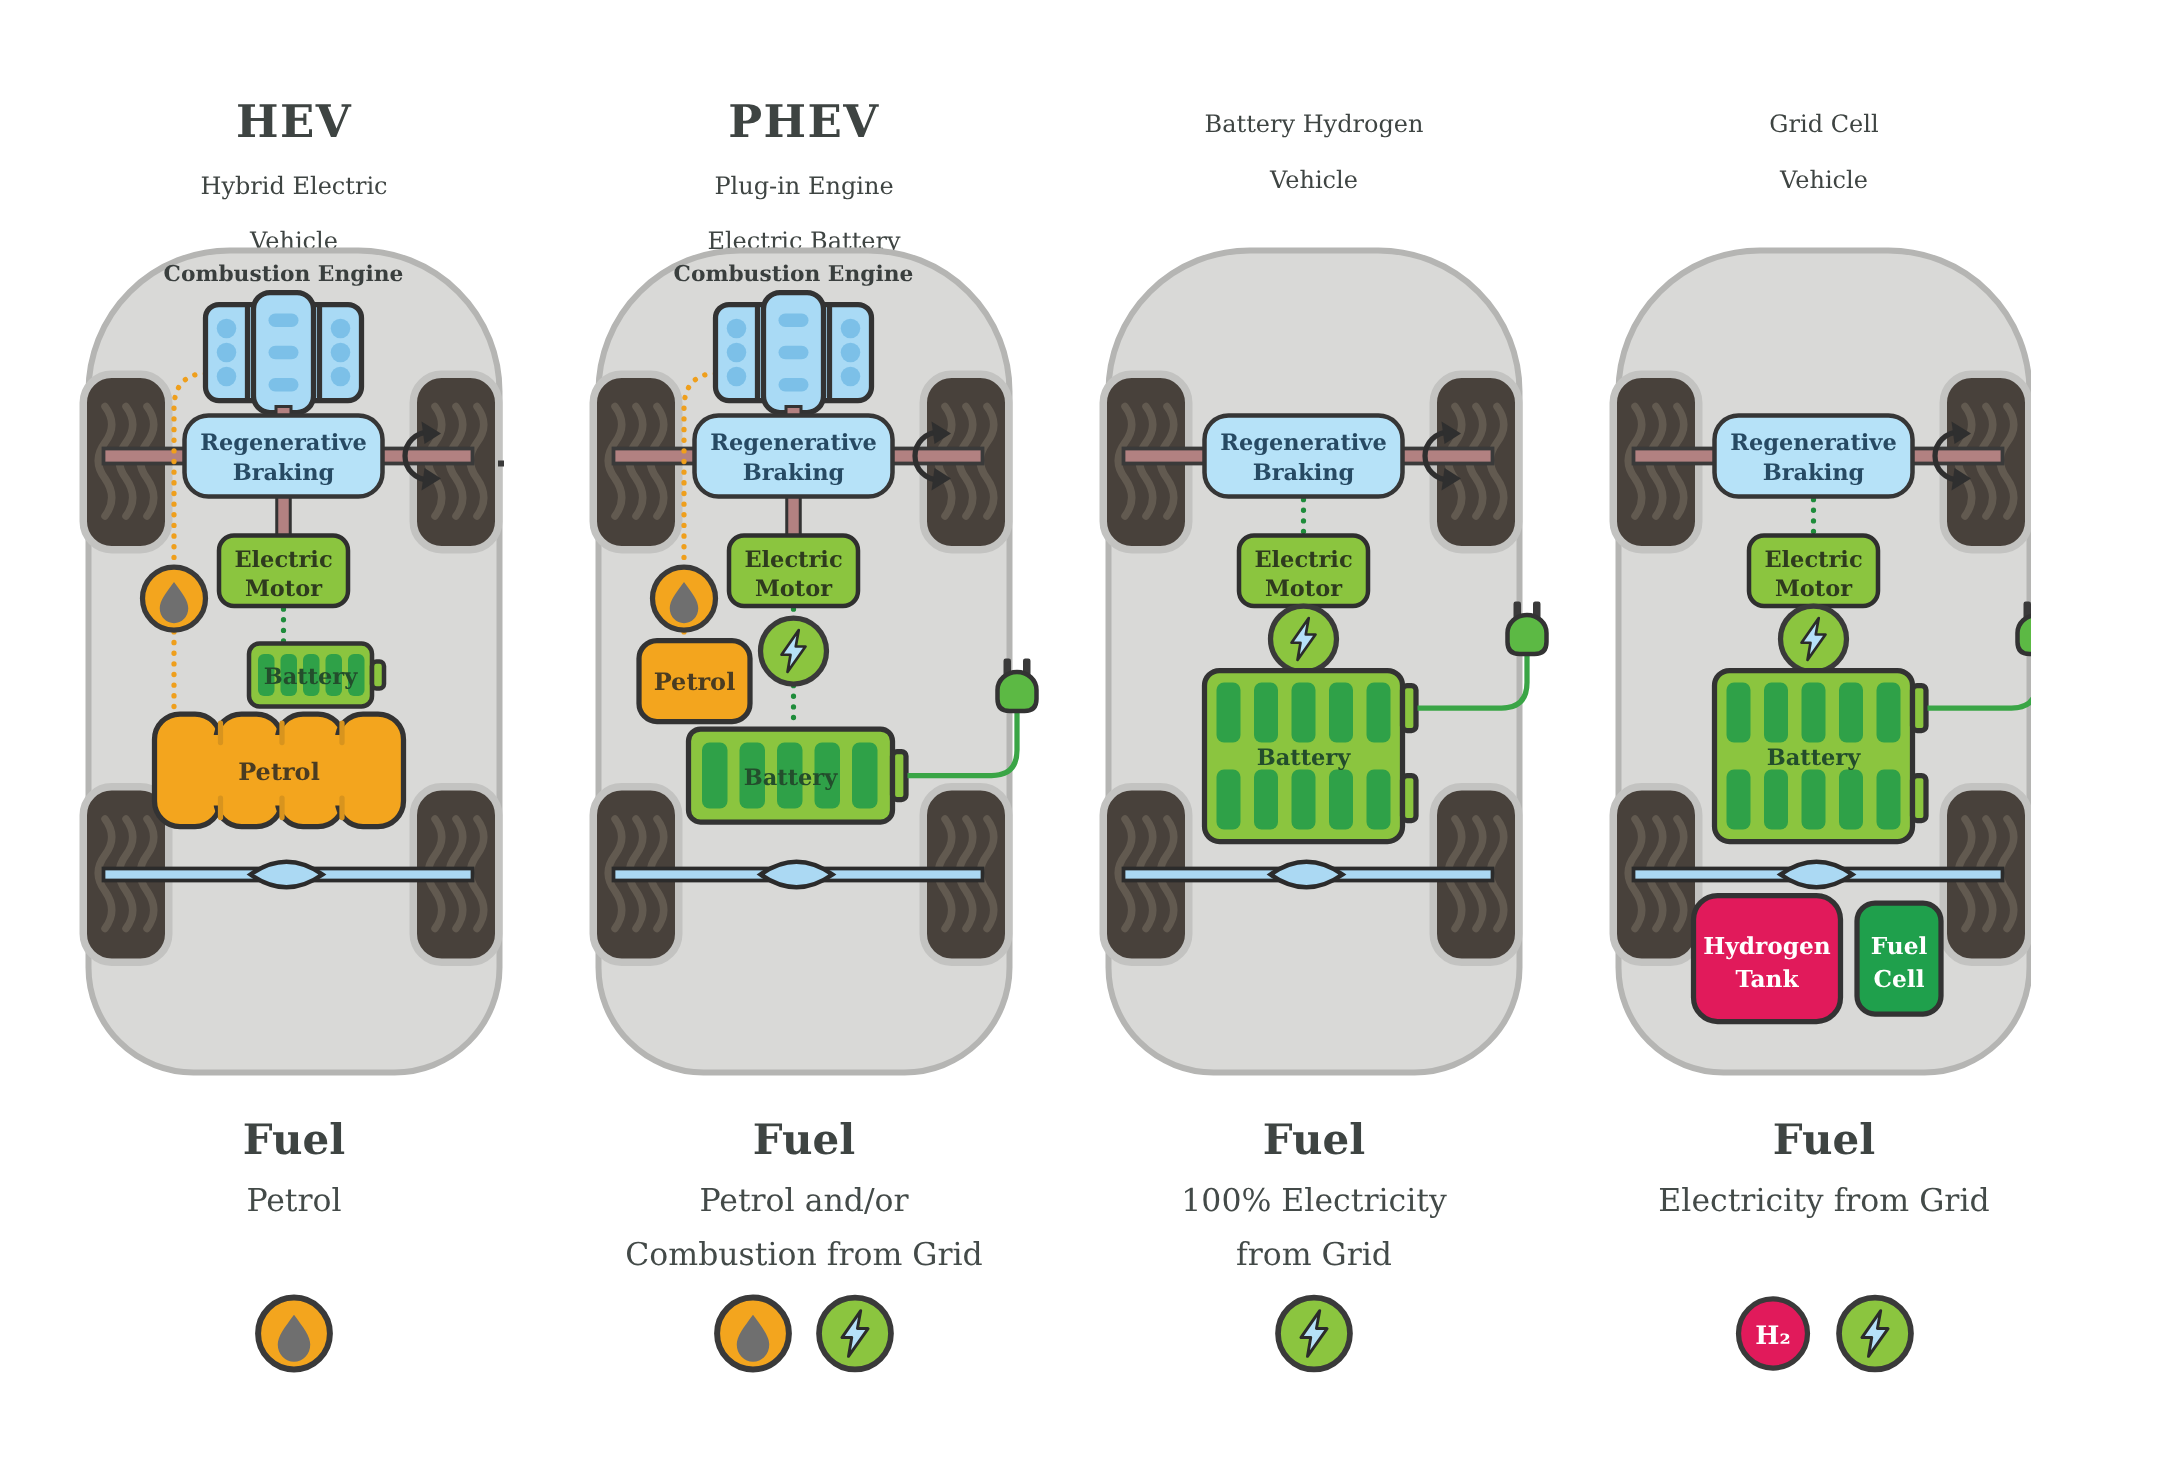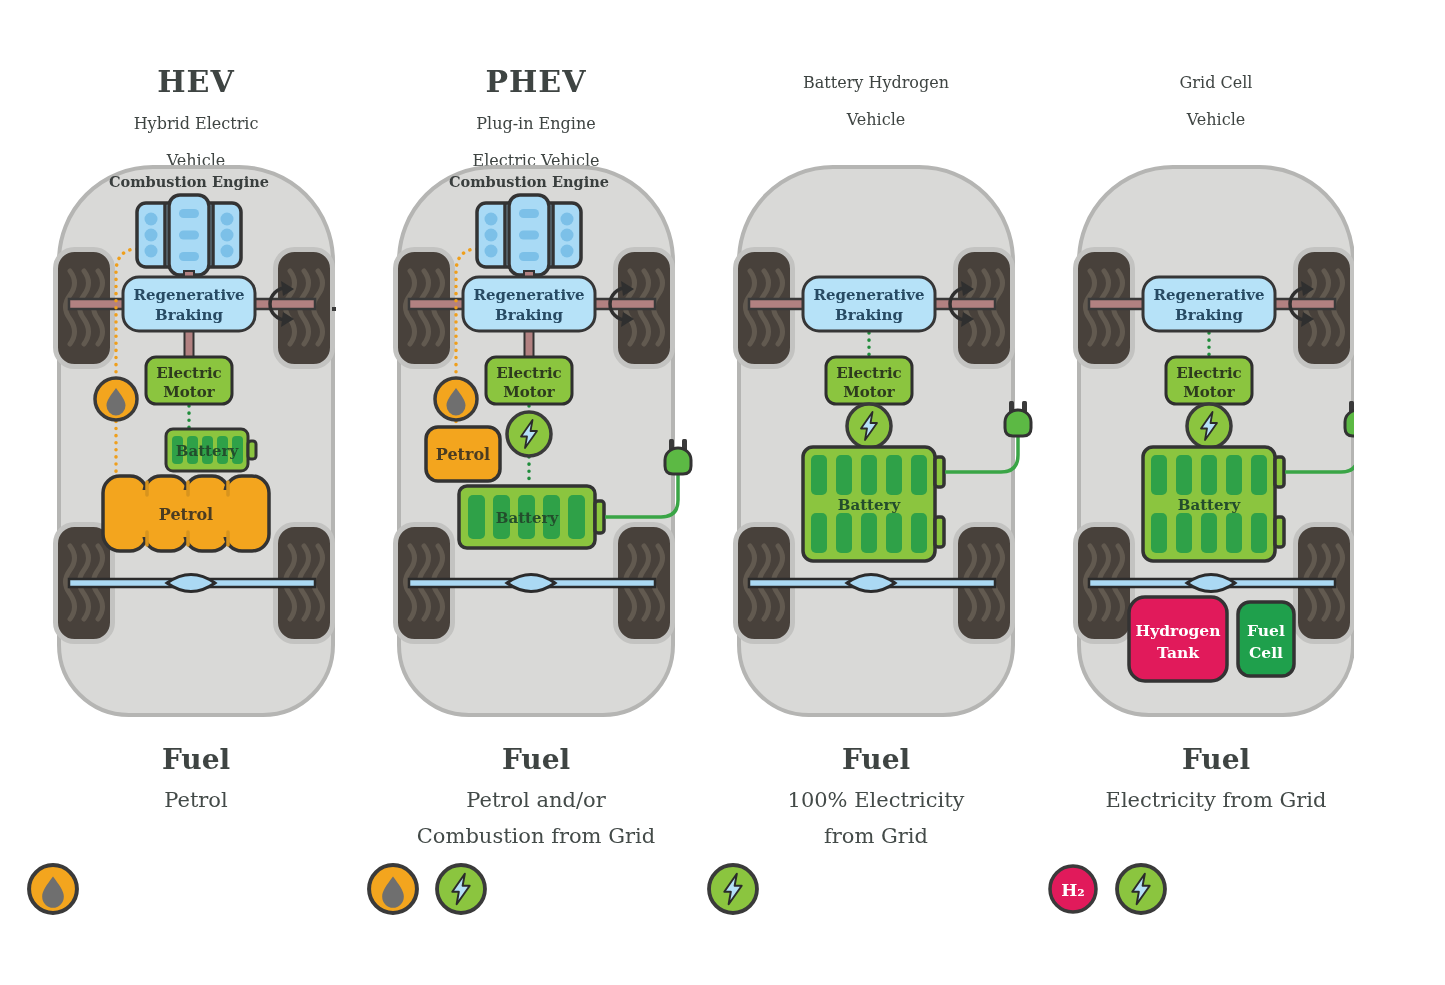--- a/index.html
+++ b/index.html
@@ -8,21 +8,21 @@
   .columns{display:flex;padding-left:26px;}
   .column{width:340px;flex:0 0 340px;text-align:center;}
   .col-header{padding-top:50px;height:145px;box-sizing:border-box;}
   .acronym{font-size:30px;font-weight:bold;color:#3e4442;letter-spacing:1px;margin-bottom:6px;}
   .subtitle div{font-size:16px;color:#3e4442;line-height:37px;}
   .car-svg{display:block;margin-left:25px;}
   .fuel-section{margin-top:16px;}
   .fuel-heading{font-size:28px;font-weight:bold;color:#3e4442;line-height:40px;}
   .fuel-lines{min-height:74px;margin-top:2px;}
   .fuel-line{font-size:21px;color:#434a48;line-height:36px;}
-  .fuel-icons{display:flex;justify-content:flex-start;gap:14px;margin-top:6px;}
+  .fuel-icons{display:flex;justify-content:center;gap:14px;margin-top:6px;}
   .stray-mark{position:absolute;left:332px;top:293px;width:4px;height:4px;background:#3a3a3a;}
   
   .svg-label{font-family:"DejaVu Serif",serif;font-weight:700;text-anchor:middle;}
   .fs14{font-size:14.5px;fill:#3a3f3e;}
   .t-blue{font-size:15px;fill:#274a63;}
   .t-green{font-size:15px;fill:#2e3b1e;}
   .t-batt{font-size:15px;fill:#234d2c;}
   .t-petrol{font-size:16px;fill:#4a3c22;}
   .t-white{font-size:15.5px;fill:#ffffff;}
   .t-h2{font-size:17px;fill:#ffffff;font-family:"DejaVu Serif",serif;font-weight:bold;text-anchor:middle;}
@@ -152,21 +152,21 @@
           </svg>
         </div>
       </div>
     </div>
 
     <div class="column">
       <div class="col-header">
         <div class="acronym">PHEV</div>
         <div class="subtitle">
           <div>Plug-in Engine</div>
-          <div>Electric Vehicle</div>
+          <div>Electric Battery</div>
         </div>
       </div>
       <svg class="car-svg" width="330" height="565" viewBox="0 0 330 565">
         <path d="M 8 102 A 94 94 0 0 1 102 8 L 188 8 A 94 94 0 0 1 282 102 L 282 486 A 70 70 0 0 1 212 556 L 78 556 A 70 70 0 0 1 8 486 Z" fill="#d9d9d7" stroke="#b5b5b3" stroke-width="4"></path>
         <use href="#sym-wheel" x="2" y="88"></use>
         <use href="#sym-wheel" x="222" y="88"></use>
         <use href="#sym-wheel" x="2" y="363"></use>
         <use href="#sym-wheel" x="222" y="363"></use>
         <rect x="18" y="140" width="246" height="10" fill="#b28181" stroke="#3a3a3a" stroke-width="2.5"></rect>
         <use href="#sym-rot" x="226" y="145"></use>

